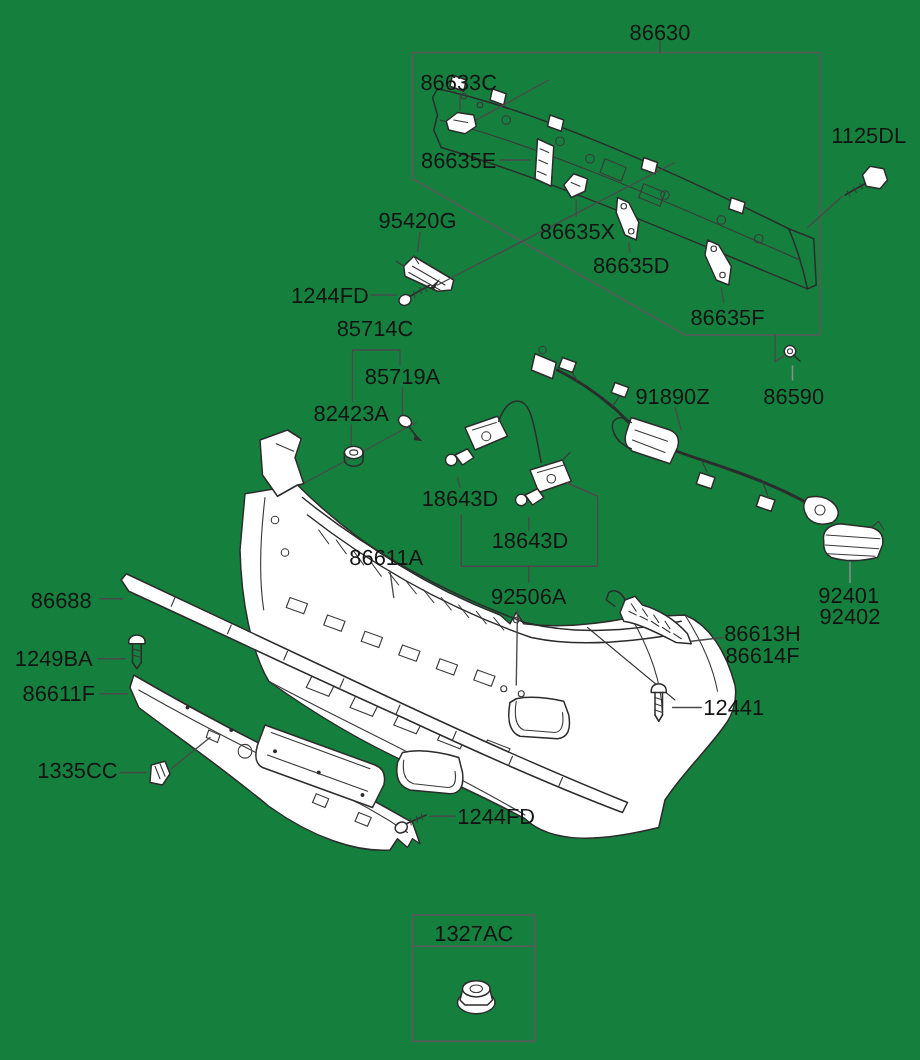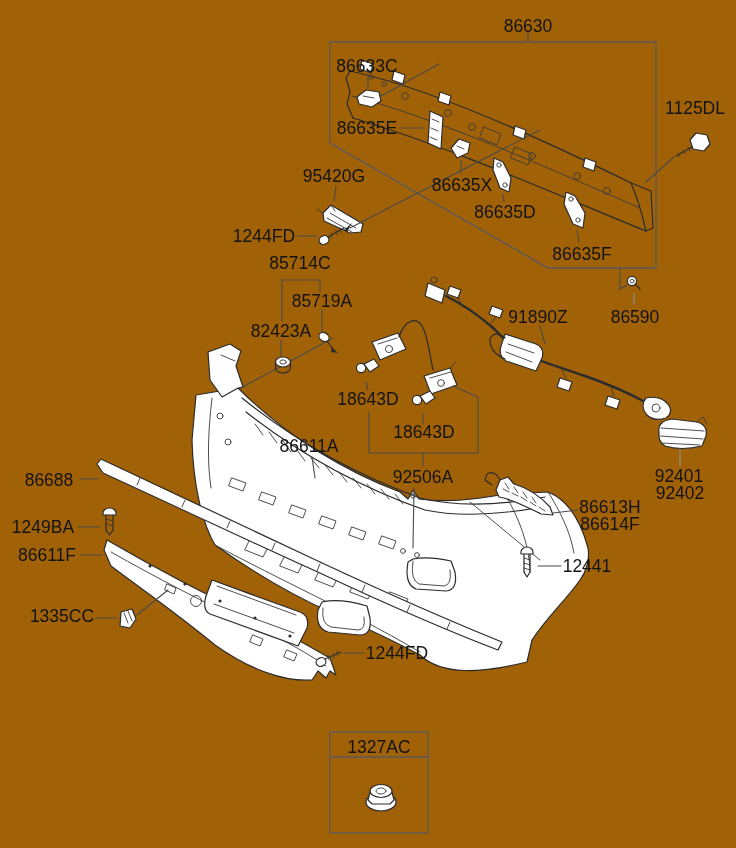--- a/index.html
+++ b/index.html
@@ -1,17 +1,17 @@
 <!DOCTYPE html>
 <html><head>
 <meta charset="utf-8">
 <style>
   html,body{margin:0;padding:0;background:#ffffff;}
   body{width:736px;height:848px;font-family:"Liberation Sans",sans-serif;}
-  #stage{position:relative;width:736px;height:848px;background:#a16207;overflow:hidden;}
+  #stage{position:relative;width:736px;height:848px;background:#15803d;overflow:hidden;}
   svg{display:block}
   .ln{stroke:#2c2c2c;fill:none;stroke-width:1.2;stroke-linecap:round;stroke-linejoin:round;}
   .lnf{stroke:#2c2c2c;fill:#ffffff;stroke-width:1.2;stroke-linejoin:round;}
   .thin{stroke:#3a3a3a;fill:none;stroke-width:0.9;stroke-linecap:round;}
   .call{stroke:#4a4a4a;fill:none;stroke-width:1.1;stroke-linecap:round;}
   .box{stroke:#5a5a5a;fill:none;stroke-width:1.3;stroke-linejoin:miter;}
   .gray{stroke:#8d8d8d;fill:none;stroke-width:1.2;stroke-linecap:round;}
   .lbl{font-family:"Liberation Sans",sans-serif;font-size:17.5px;fill:#131313;text-anchor:middle;}
   .fill{fill:#2c2c2c;stroke:none;}
 </style>

